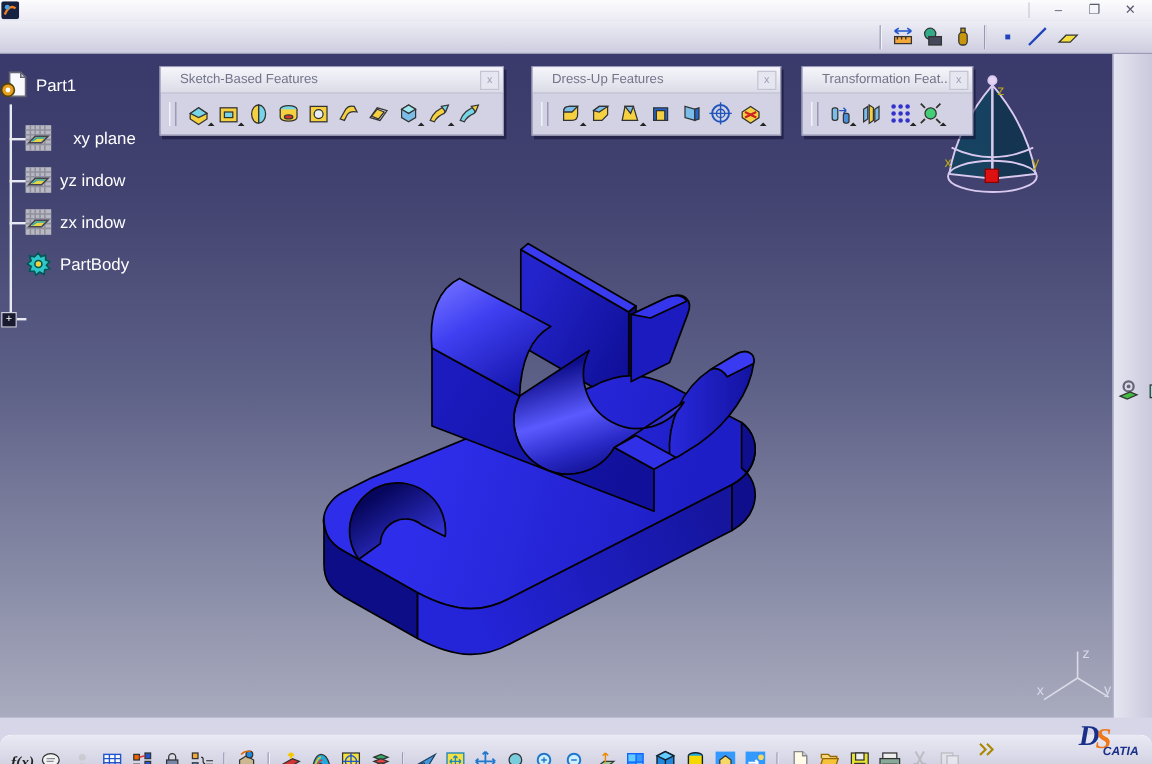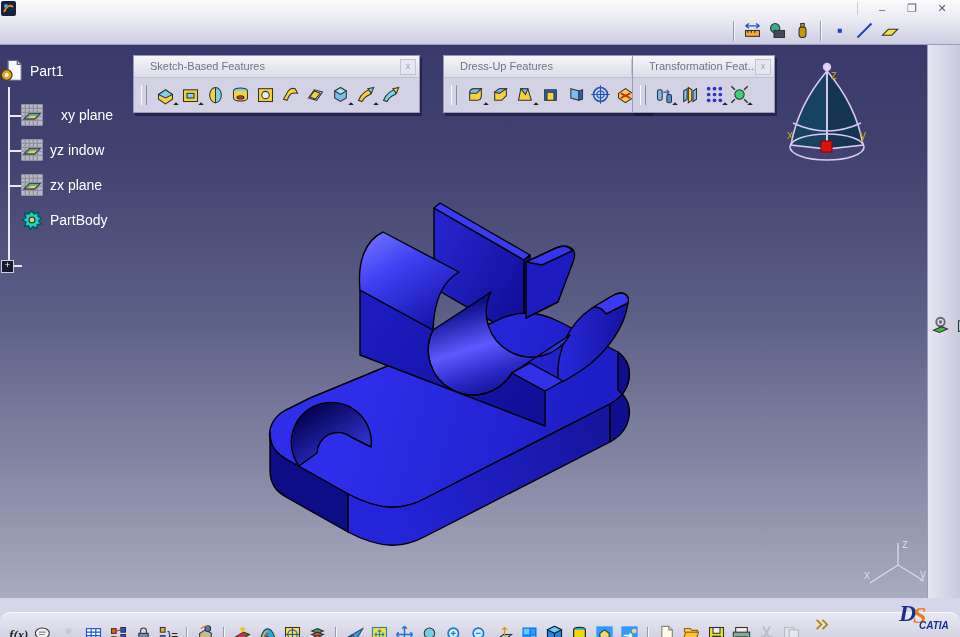--- a/index.html
+++ b/index.html
@@ -237,21 +237,21 @@
     <span>yz indow</span>
         </div>
         <div class="tree-row" style="left: 20px; top: 120px;">
           <span class="tree-ico">
     <svg viewBox="0 0 18 18">
               <rect x="1" y="1" width="16" height="16" fill="#b8b8c2"></rect>
               <path d="M1 4 H17 M1 7 H17 M1 10 H17 M1 13 H17 M4 1 V17 M7 1 V17 M10 1 V17 M13 1 V17" stroke="#90909e"></path>
               <path d="M3 12 L7 8 L15 8 L11 12 Z" fill="#e8d44a" stroke="#445"></path>
               <path d="M5 11 L8 9 L13 9" stroke="#3aa" fill="none"></path>
             </svg></span>
-    <span>zx plane</span>
+    <span>zx indow</span>
         </div>
         <div class="tree-row" style="left: 20px; top: 155px;">
           <span class="tree-ico">
     <svg viewBox="0 0 18 18">
               <path d="M9 2 L10.5 4.5 L13.5 3.5 L13.5 6.5 L16 7.5 L14 9.8 L16 12 L13 12.5 L12.5 15.5 L9.8 14 L7.5 16 L6.5 13.5 L3.5 13.5 L4.5 10.5 L2 9 L4.5 7 L3.5 4 L6.5 4.5 Z" fill="#2ec8c8" stroke="#005555"></path>
               <circle cx="9" cy="9" r="2.2" fill="#f5d142" stroke="#005555"></circle>
             </svg></span>
     <span>PartBody</span>
         </div>
       </div>
@@ -400,21 +400,21 @@
           </span>
           <span class="tb-icon">
             <svg viewBox="0 0 18 18">
               <path d="M3 8 L9 4 L15 8 L15 12 L9 16 L3 12 Z" fill="#f5d142" stroke="#333" stroke-width=".9"></path>
               <path d="M5 8 L13 12 M13 8 L5 12" stroke="#cc2222" stroke-width="1.6"></path>
             </svg>
             <span class="dd"></span>
           </span>
         </div>
       </div>
-      <div class="float-tb" style="left: 632px; top: 10px; width: 141px;">
+      <div class="float-tb" style="left: 668px; top: 10px; width: 141px;">
         <div class="ttl">Transformation Feat...<span class="closebox">x</span></div>
         <div class="icons">
           <span class="grip"></span>
           <span class="tb-icon">
             <svg viewBox="0 0 18 18">
               <rect x="3" y="5" width="4" height="9" rx="1.5" fill="#7bbce8" stroke="#333" stroke-width=".9"></rect>
               <path d="M8 7 H13 M13 7 l-2 -2 M13 7 l-2 2" stroke="#2255bb"></path>
               <rect x="11" y="9" width="4" height="7" rx="1.5" fill="#4a90d8" stroke="#333" stroke-width=".9"></rect>
             </svg>
             <span class="dd"></span>

